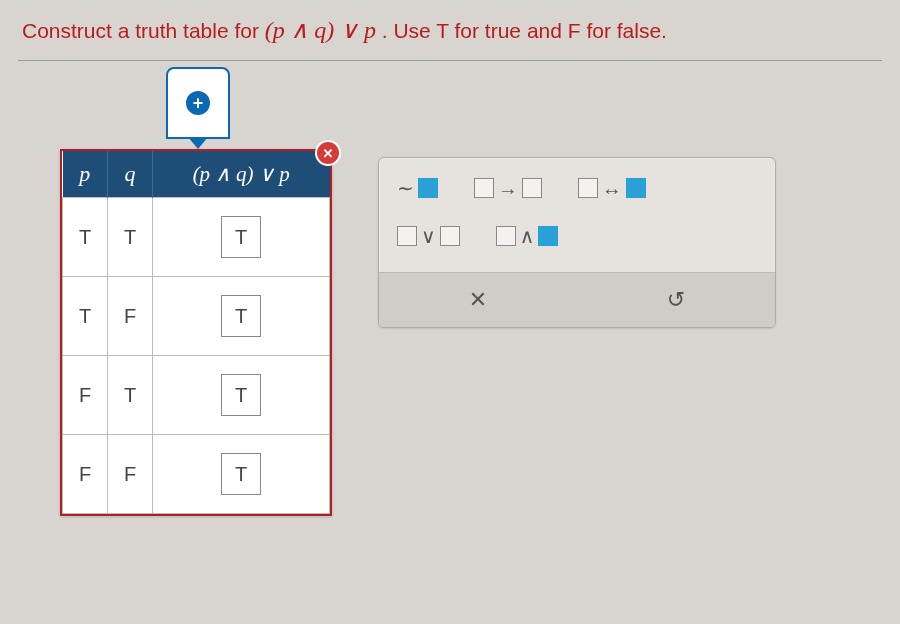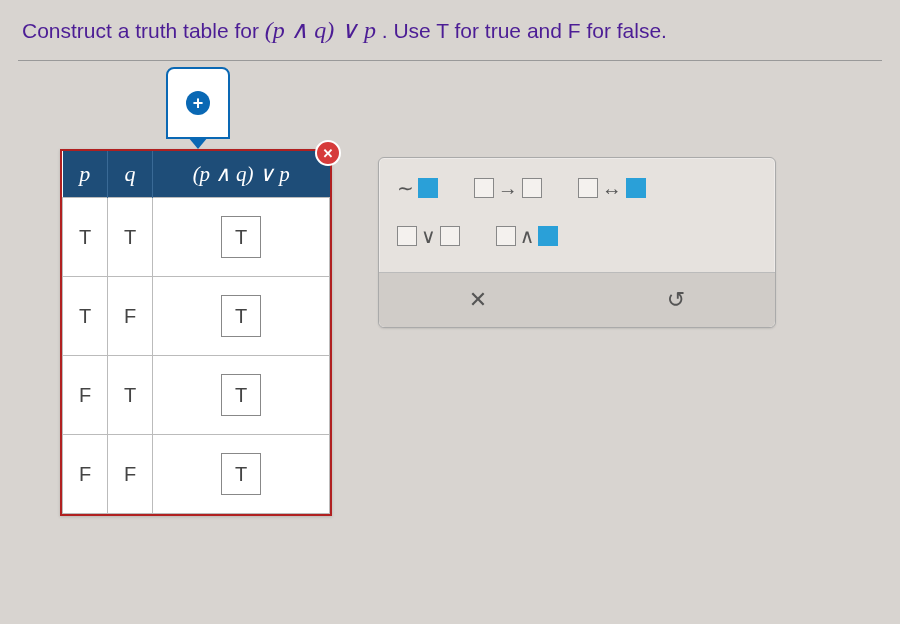--- a/index.html
+++ b/index.html
@@ -8,21 +8,21 @@
     font-family: Arial, Helvetica, sans-serif;
     background: #d8d4d0;
     width: 900px;
     height: 624px;
     overflow: hidden;
     position: relative;
   }
   .instruction {
     padding: 16px 22px 8px;
     font-size: 21px;
-    color: #4c1d95;
+    color: #b91c1c;
   }
   .instruction .expr {
     font-family: "Times New Roman", serif;
     font-style: italic;
     font-size: 24px;
   }
   .work-area {
     margin: 8px 18px;
     border-top: 1px solid #999;
     padding-top: 22px;

